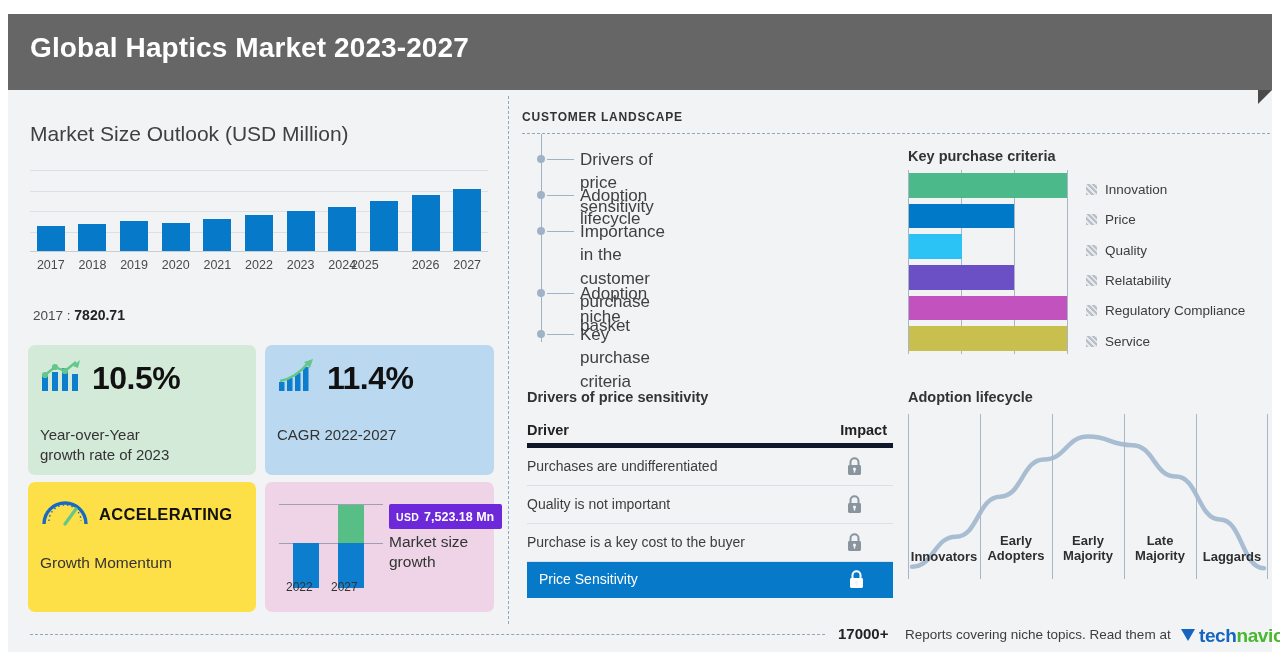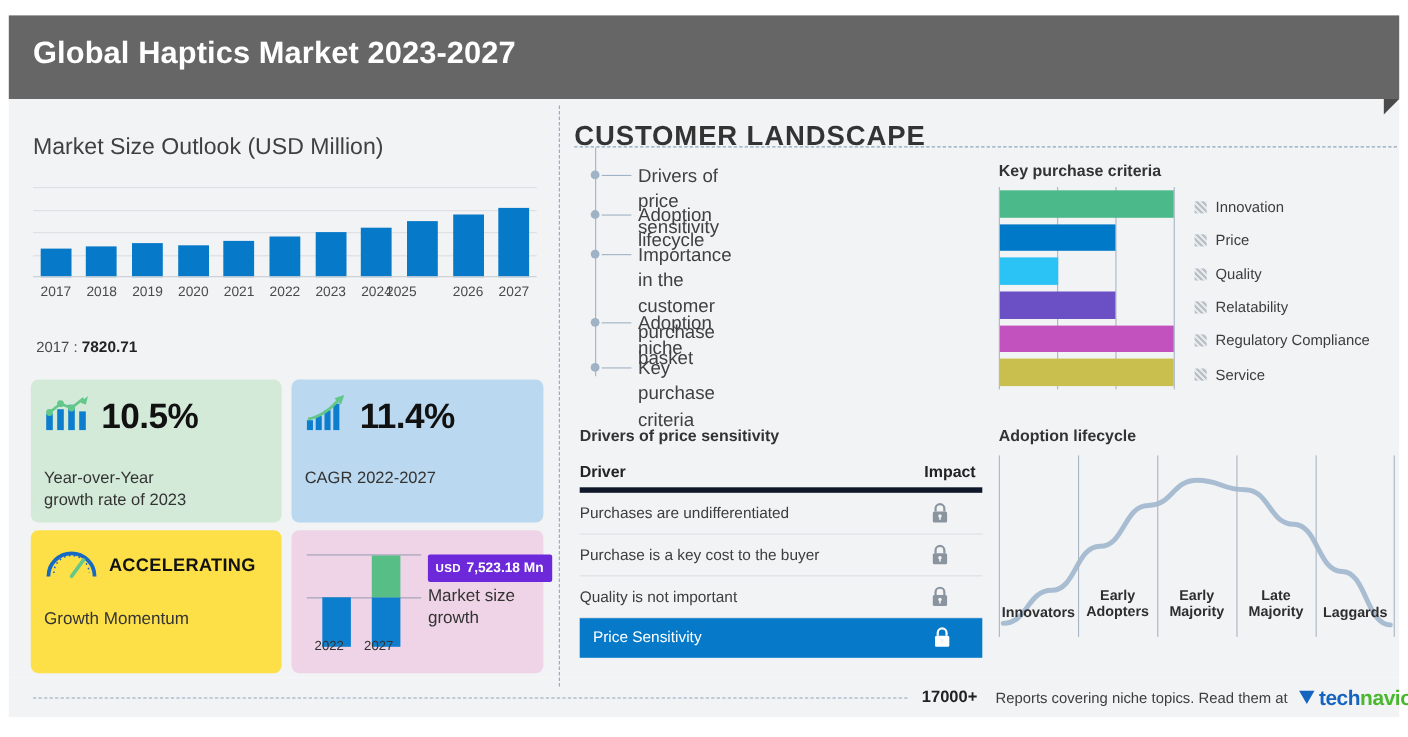--- a/index.html
+++ b/index.html
@@ -121,21 +121,21 @@
   #usd-badge .u { font-size: 10.5px; font-weight: bold; letter-spacing: 0.3px; }
   #usd-badge .v { font-size: 12.5px; font-weight: bold; margin-left: 5px; }
   #growth-text {
     position: absolute; left: 124px; top: 50px;
     font-size: 15.5px; color: #333; line-height: 1.3;
   }
 
   
   #cl-title {
     position: absolute; left: 522px; top: 110px;
-    font-size: 25px; font-weight: bold; color: #333;
+    font-size: 12px; font-weight: bold; color: #333;
     letter-spacing: 0.8px; white-space: nowrap;
   }
   #cl-underline {
     position: absolute; left: 522px; top: 133px; width: 748px;
     border-top: 1px dashed #8fa6bf; height: 0;
   }
   #cl-spine {
     position: absolute; left: 541px; top: 134px;
     width: 1px; height: 208px; background: #9fb2c6;
   }
@@ -410,30 +410,30 @@
         <div class="dps-row">
           <span class="t">Purchases are undifferentiated</span>
           <span class="lock"><svg width="17" height="19" viewBox="0 0 17 19">
               <path d="M4.5 8 V5.3 A4 4 0 0 1 12.5 5.3 V8" fill="none" stroke="#8a949f" stroke-width="2"></path>
               <rect x="2" y="8" width="13" height="10" rx="1.4" fill="#8a949f"></rect>
               <circle cx="8.5" cy="12" r="1.6" fill="#f2f3f5"></circle>
               <rect x="7.8" y="12.6" width="1.4" height="3" fill="#f2f3f5"></rect>
             </svg></span>
         </div>
         <div class="dps-row">
-          <span class="t">Purchase is a key cost to the buyer</span>
+          <span class="t">Quality is not important</span>
           <span class="lock"><svg width="17" height="19" viewBox="0 0 17 19">
               <path d="M4.5 8 V5.3 A4 4 0 0 1 12.5 5.3 V8" fill="none" stroke="#8a949f" stroke-width="2"></path>
               <rect x="2" y="8" width="13" height="10" rx="1.4" fill="#8a949f"></rect>
               <circle cx="8.5" cy="12" r="1.6" fill="#f2f3f5"></circle>
               <rect x="7.8" y="12.6" width="1.4" height="3" fill="#f2f3f5"></rect>
             </svg></span>
         </div>
         <div class="dps-row">
-          <span class="t">Quality is not important</span>
+          <span class="t">Purchase is a key cost to the buyer</span>
           <span class="lock"><svg width="17" height="19" viewBox="0 0 17 19">
               <path d="M4.5 8 V5.3 A4 4 0 0 1 12.5 5.3 V8" fill="none" stroke="#8a949f" stroke-width="2"></path>
               <rect x="2" y="8" width="13" height="10" rx="1.4" fill="#8a949f"></rect>
               <circle cx="8.5" cy="12" r="1.6" fill="#f2f3f5"></circle>
               <rect x="7.8" y="12.6" width="1.4" height="3" fill="#f2f3f5"></rect>
             </svg></span>
         </div>
         <div class="dps-row hl">
           <span class="t">Price Sensitivity</span>
           <span class="lock"><svg width="17" height="19" viewBox="0 0 17 19">

